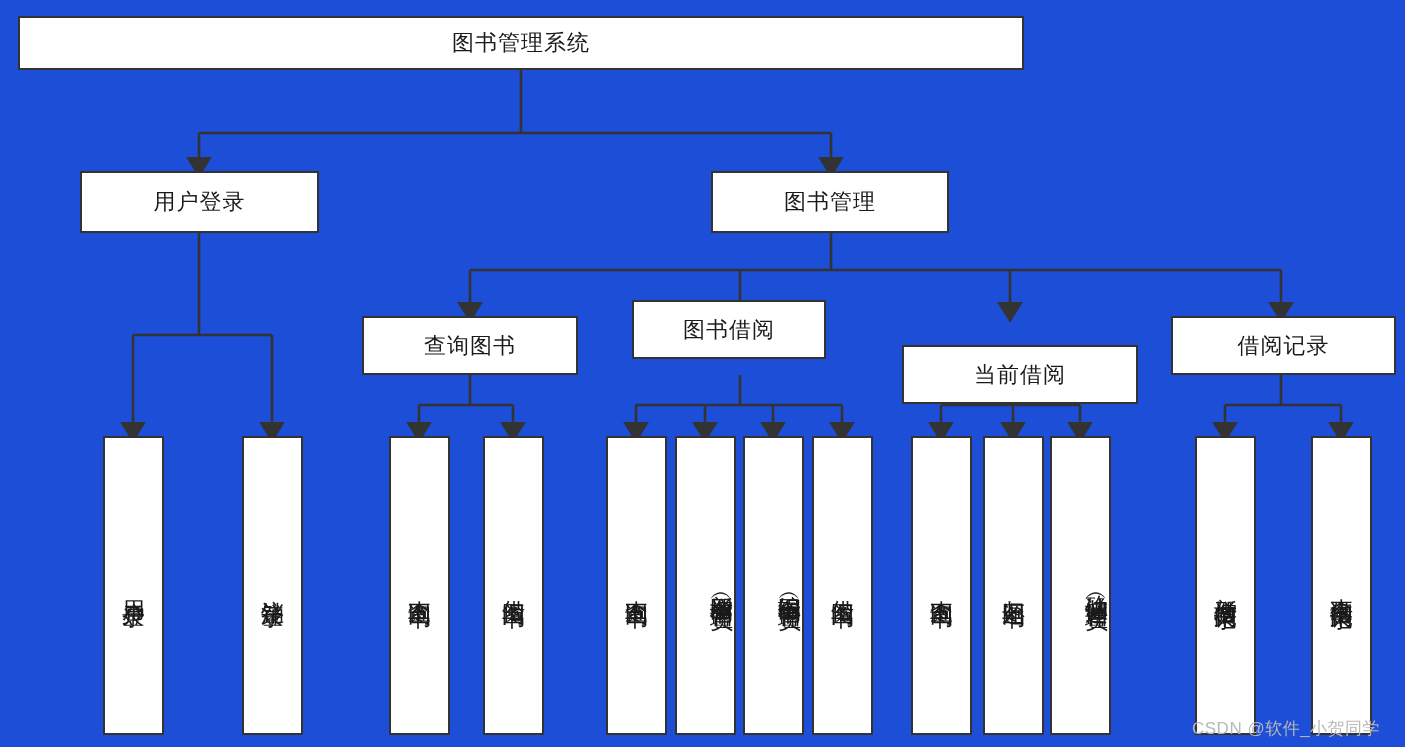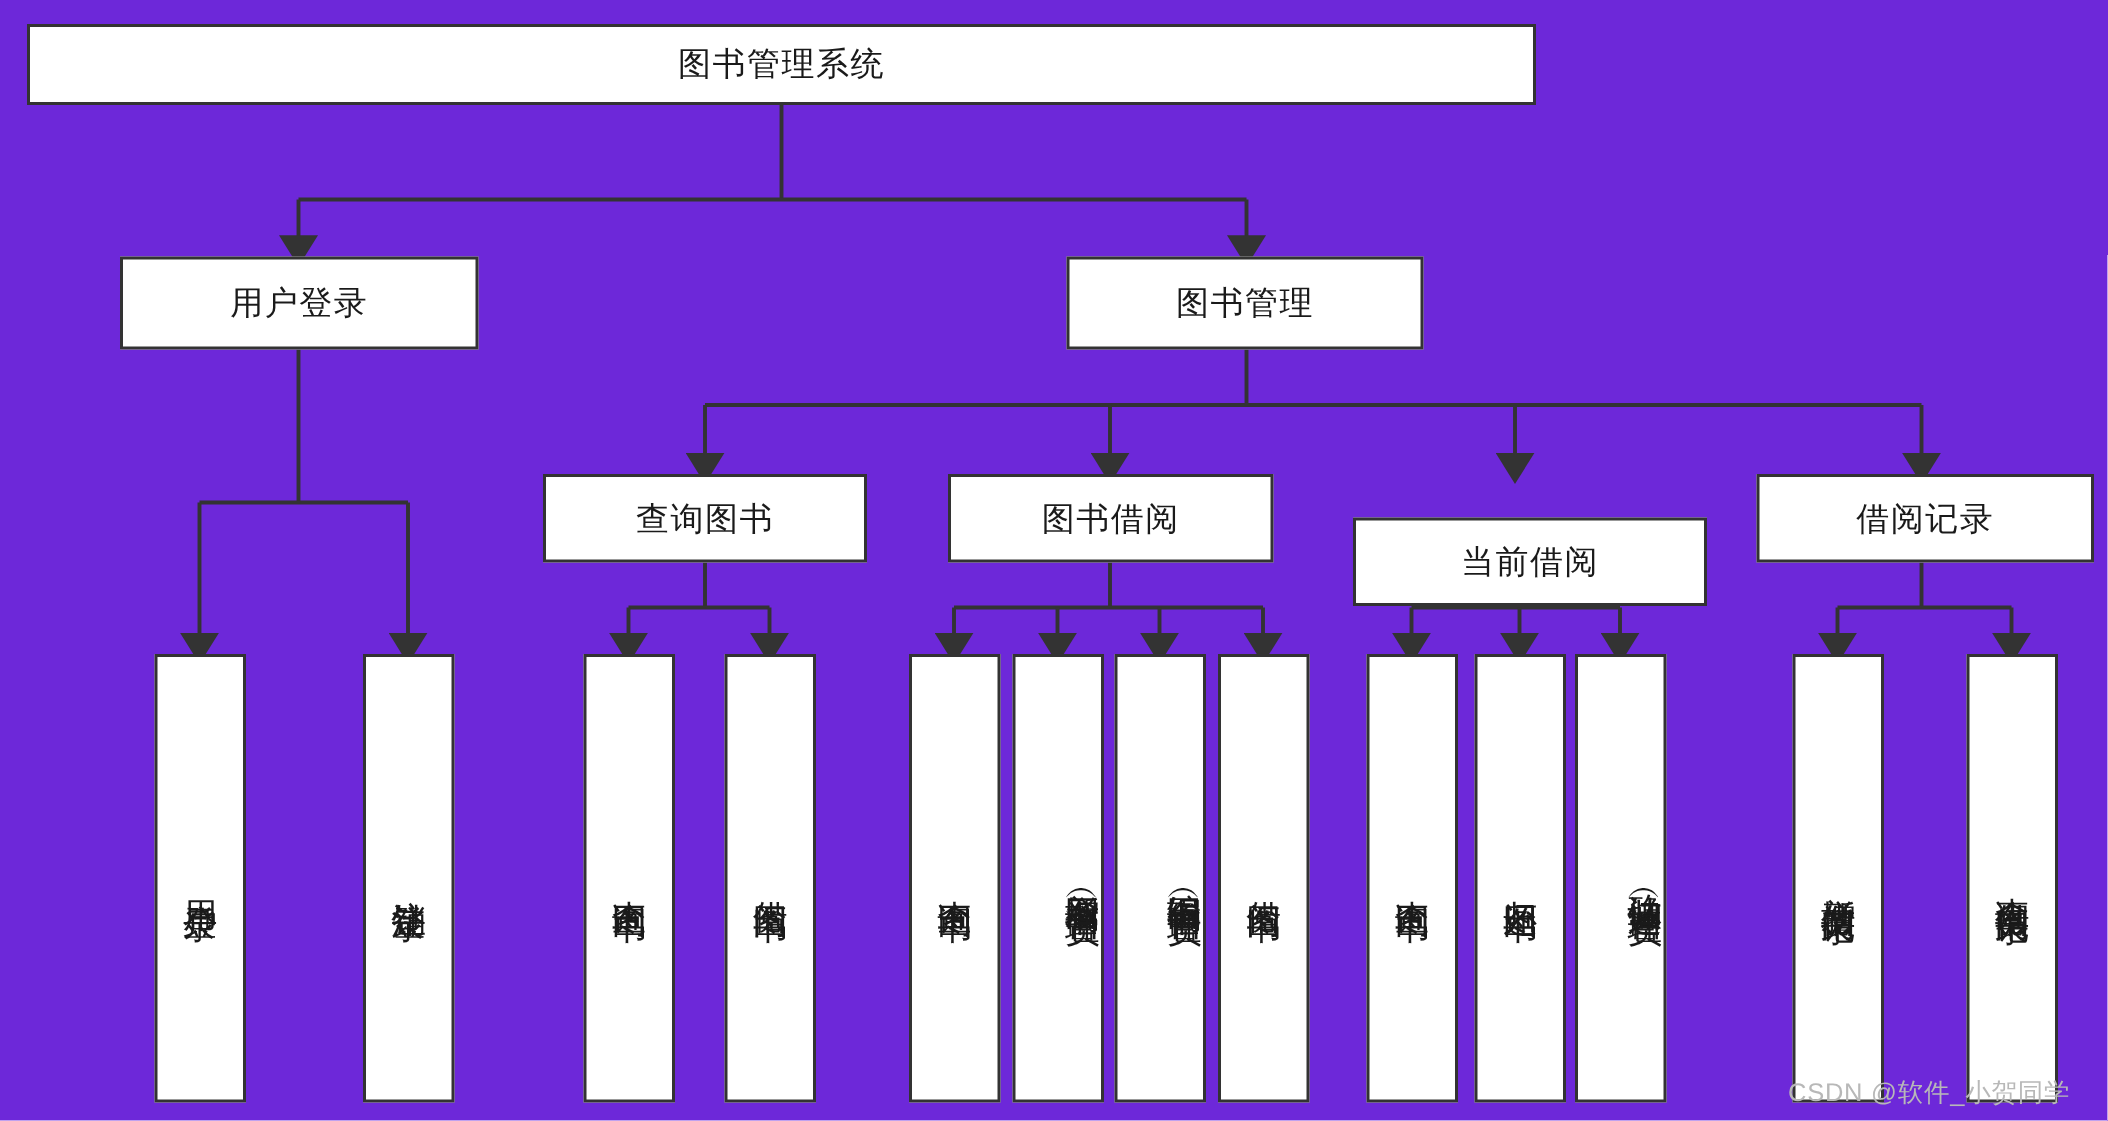--- a/index.html
+++ b/index.html
@@ -4,21 +4,21 @@
 <style>
   html, body {
     margin: 0;
     padding: 0;
     background: #ffffff;
   }
   #canvas {
     position: relative;
     width: 1405px;
     height: 747px;
-    background: #6d28d9;
+    background: #1d4ed8;
     font-family: "Liberation Sans", "DejaVu Sans", sans-serif;
     overflow: hidden;
   }
   #svg-layer {
     position: absolute;
     left: 0;
     top: 0;
     width: 1405px;
     height: 747px;
   }
@@ -115,21 +115,21 @@
       <path d="M 1341,405 L 1341,425" marker-end="url(#arrowhead)"></path>
     </g>
   </svg>
 
   <div class="node node-h" style="left: 18px; top: 16px; width: 1006px; height: 54px;">图书管理系统</div>
 
   <div class="node node-h" style="left: 80px; top: 171px; width: 239px; height: 62px;">用户登录</div>
   <div class="node node-h" style="left: 711px; top: 171px; width: 238px; height: 62px;">图书管理</div>
 
   <div class="node node-h" style="left: 362px; top: 316px; width: 216px; height: 59px;">查询图书</div>
-  <div class="node node-h" style="left: 632px; top: 316px; width: 217px; height: 59px;">图书借阅</div>
+  <div class="node node-h" style="left: 632px; top: 300px; width: 194px; height: 59px;">图书借阅</div>
   <div class="node node-h" style="left: 902px; top: 316px; width: 236px; height: 59px; margin-top: 29px;">当前借阅</div>
   <div class="node node-h" style="left: 1171px; top: 316px; width: 225px; height: 59px;">借阅记录</div>
 
   <div class="node node-v center-v" style="left: 103px; top: 436px; width: 61px; height: 299px;">用户登录</div>
   <div class="node node-v center-v" style="left: 242px; top: 436px; width: 61px; height: 299px;">注销登录</div>
   <div class="node node-v center-v" style="left: 389px; top: 436px; width: 61px; height: 299px;">查询图书</div>
   <div class="node node-v center-v" style="left: 483px; top: 436px; width: 61px; height: 299px;">借阅图书</div>
   <div class="node node-v center-v" style="left: 606px; top: 436px; width: 61px; height: 299px;">查询图书</div>
   <div class="node node-v" style="left: 675px; top: 436px; width: 61px; height: 299px;">新增图书（管理员）</div>
   <div class="node node-v" style="left: 743px; top: 436px; width: 61px; height: 299px;">编辑图书（管理员）</div>

